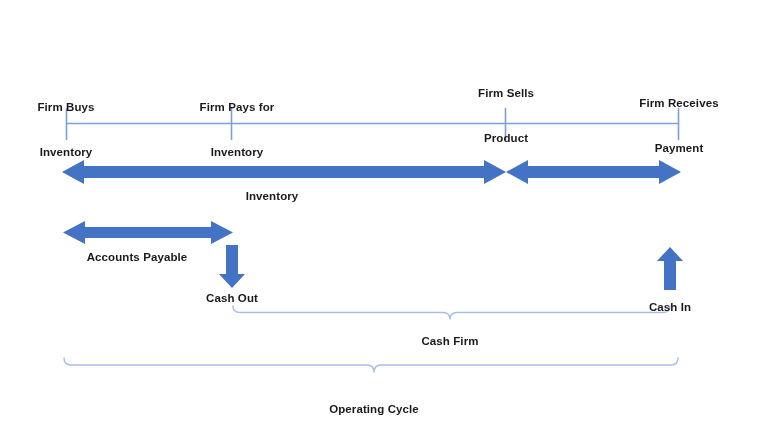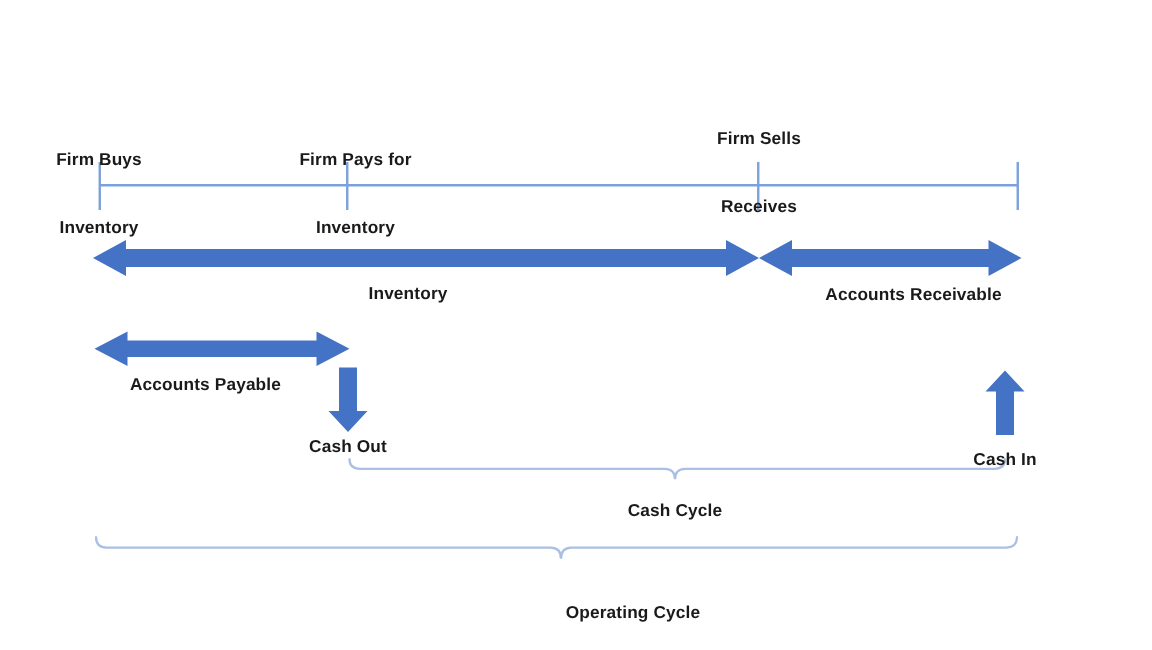--- a/index.html
+++ b/index.html
@@ -92,31 +92,34 @@
     <div>Inventory</div>
   </div>
 
   <div class="lbl milestone-label" style="left:217px; top:70px;margin-left:20px;">
     <div>Firm Pays for</div>
     <div>Inventory</div>
   </div>
 
   <div class="lbl milestone-label" style="left:506px; top:56px;">
     <div>Firm Sells</div>
-    <div>Receives</div>
+    <div>Product</div>
   </div>
 
+  <div class="lbl milestone-label" style="left:679px; top:66px;">
+    <div>Firm Receives</div>
+    <div>Payment</div>
+  </div>
 
   <div class="lbl center-label" style="left:272px; top:189px;">Inventory</div>
 
-  <div class="lbl center-label" style="left:609px; top:190px;">Accounts Receivable</div>
 
   <div class="lbl center-label" style="left:137px; top:250px;text-align:right;">Accounts Payable</div>
 
   <div class="lbl center-label" style="left:232px; top:291px;text-align:right;">Cash Out</div>
 
   <div class="lbl center-label" style="left:670px; top:300px;">Cash In</div>
 
-  <div class="lbl center-label" style="left:450px; top:334px;">Cash Cycle</div>
+  <div class="lbl center-label" style="left:450px; top:334px;">Cash Firm</div>
 
-  <div class="lbl center-label" style="left:374px; top:402px;margin-left:48px;">Operating Cycle</div>
+  <div class="lbl center-label" style="left:374px; top:402px;">Operating Cycle</div>
 
 </div>
 
 </body></html>

